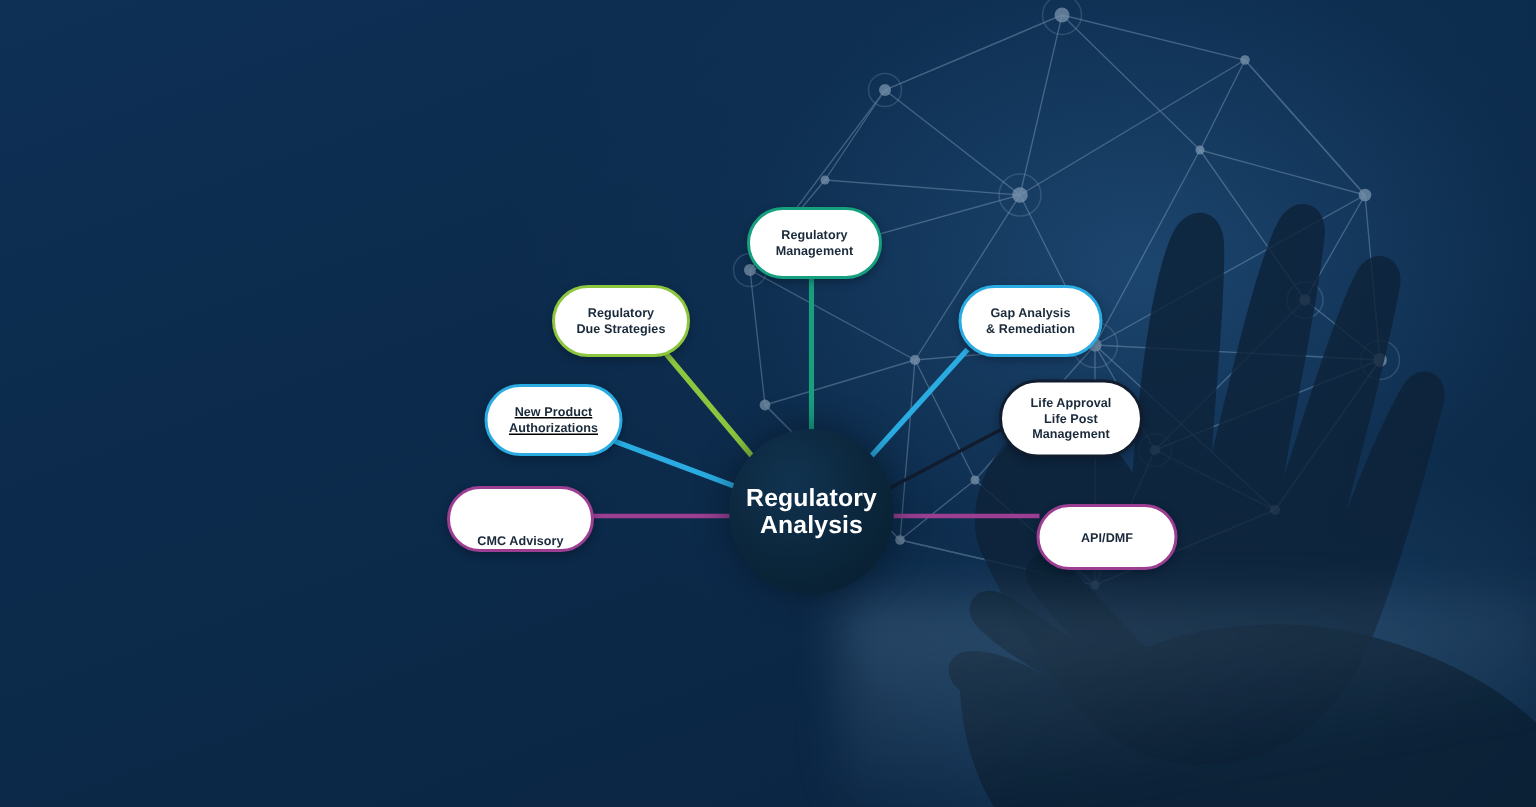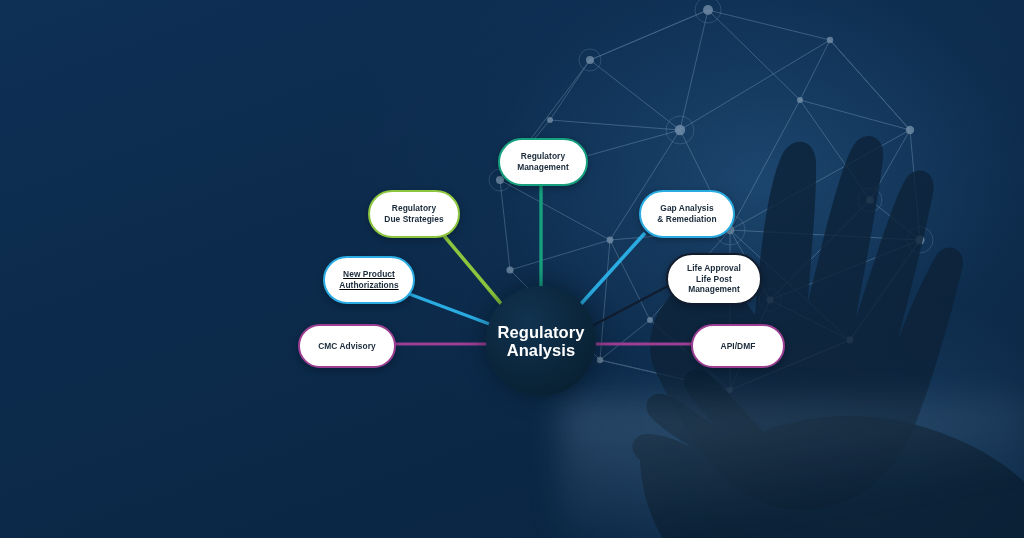--- a/index.html
+++ b/index.html
@@ -167,25 +167,25 @@
           <div>Life Post</div>
           <div>Management</div>
         </div>
       </div>
       <div class="node" style="left: 323px; top: 256px; width: 88px; height: 44px; border: 2.6px solid rgb(42, 172, 226); text-decoration: underline;">
         <div class="node-label">
           <div>New Product</div>
           <div>Authorizations</div>
         </div>
       </div>
-      <div class="node" style="left: 298px; top: 324px; width: 94px; height: 40px; border: 2.6px solid rgb(156, 63, 147);">
+      <div class="node" style="left: 298px; top: 324px; width: 94px; height: 40px; border: 2.6px solid rgb(156, 63, 147); align-items: flex-end;">
         <div class="node-label">
           <div>CMC Advisory</div>
         </div>
       </div>
-      <div class="node" style="left: 691px; top: 324px; width: 90px; height: 40px; border: 2.6px solid rgb(156, 63, 147);">
+      <div class="node" style="left: 691px; top: 336px; width: 90px; height: 40px; border: 2.6px solid rgb(156, 63, 147);">
         <div class="node-label">
           <div>API/DMF</div>
         </div>
       </div>
     </div>
 
 </div>
 
 </body></html>

